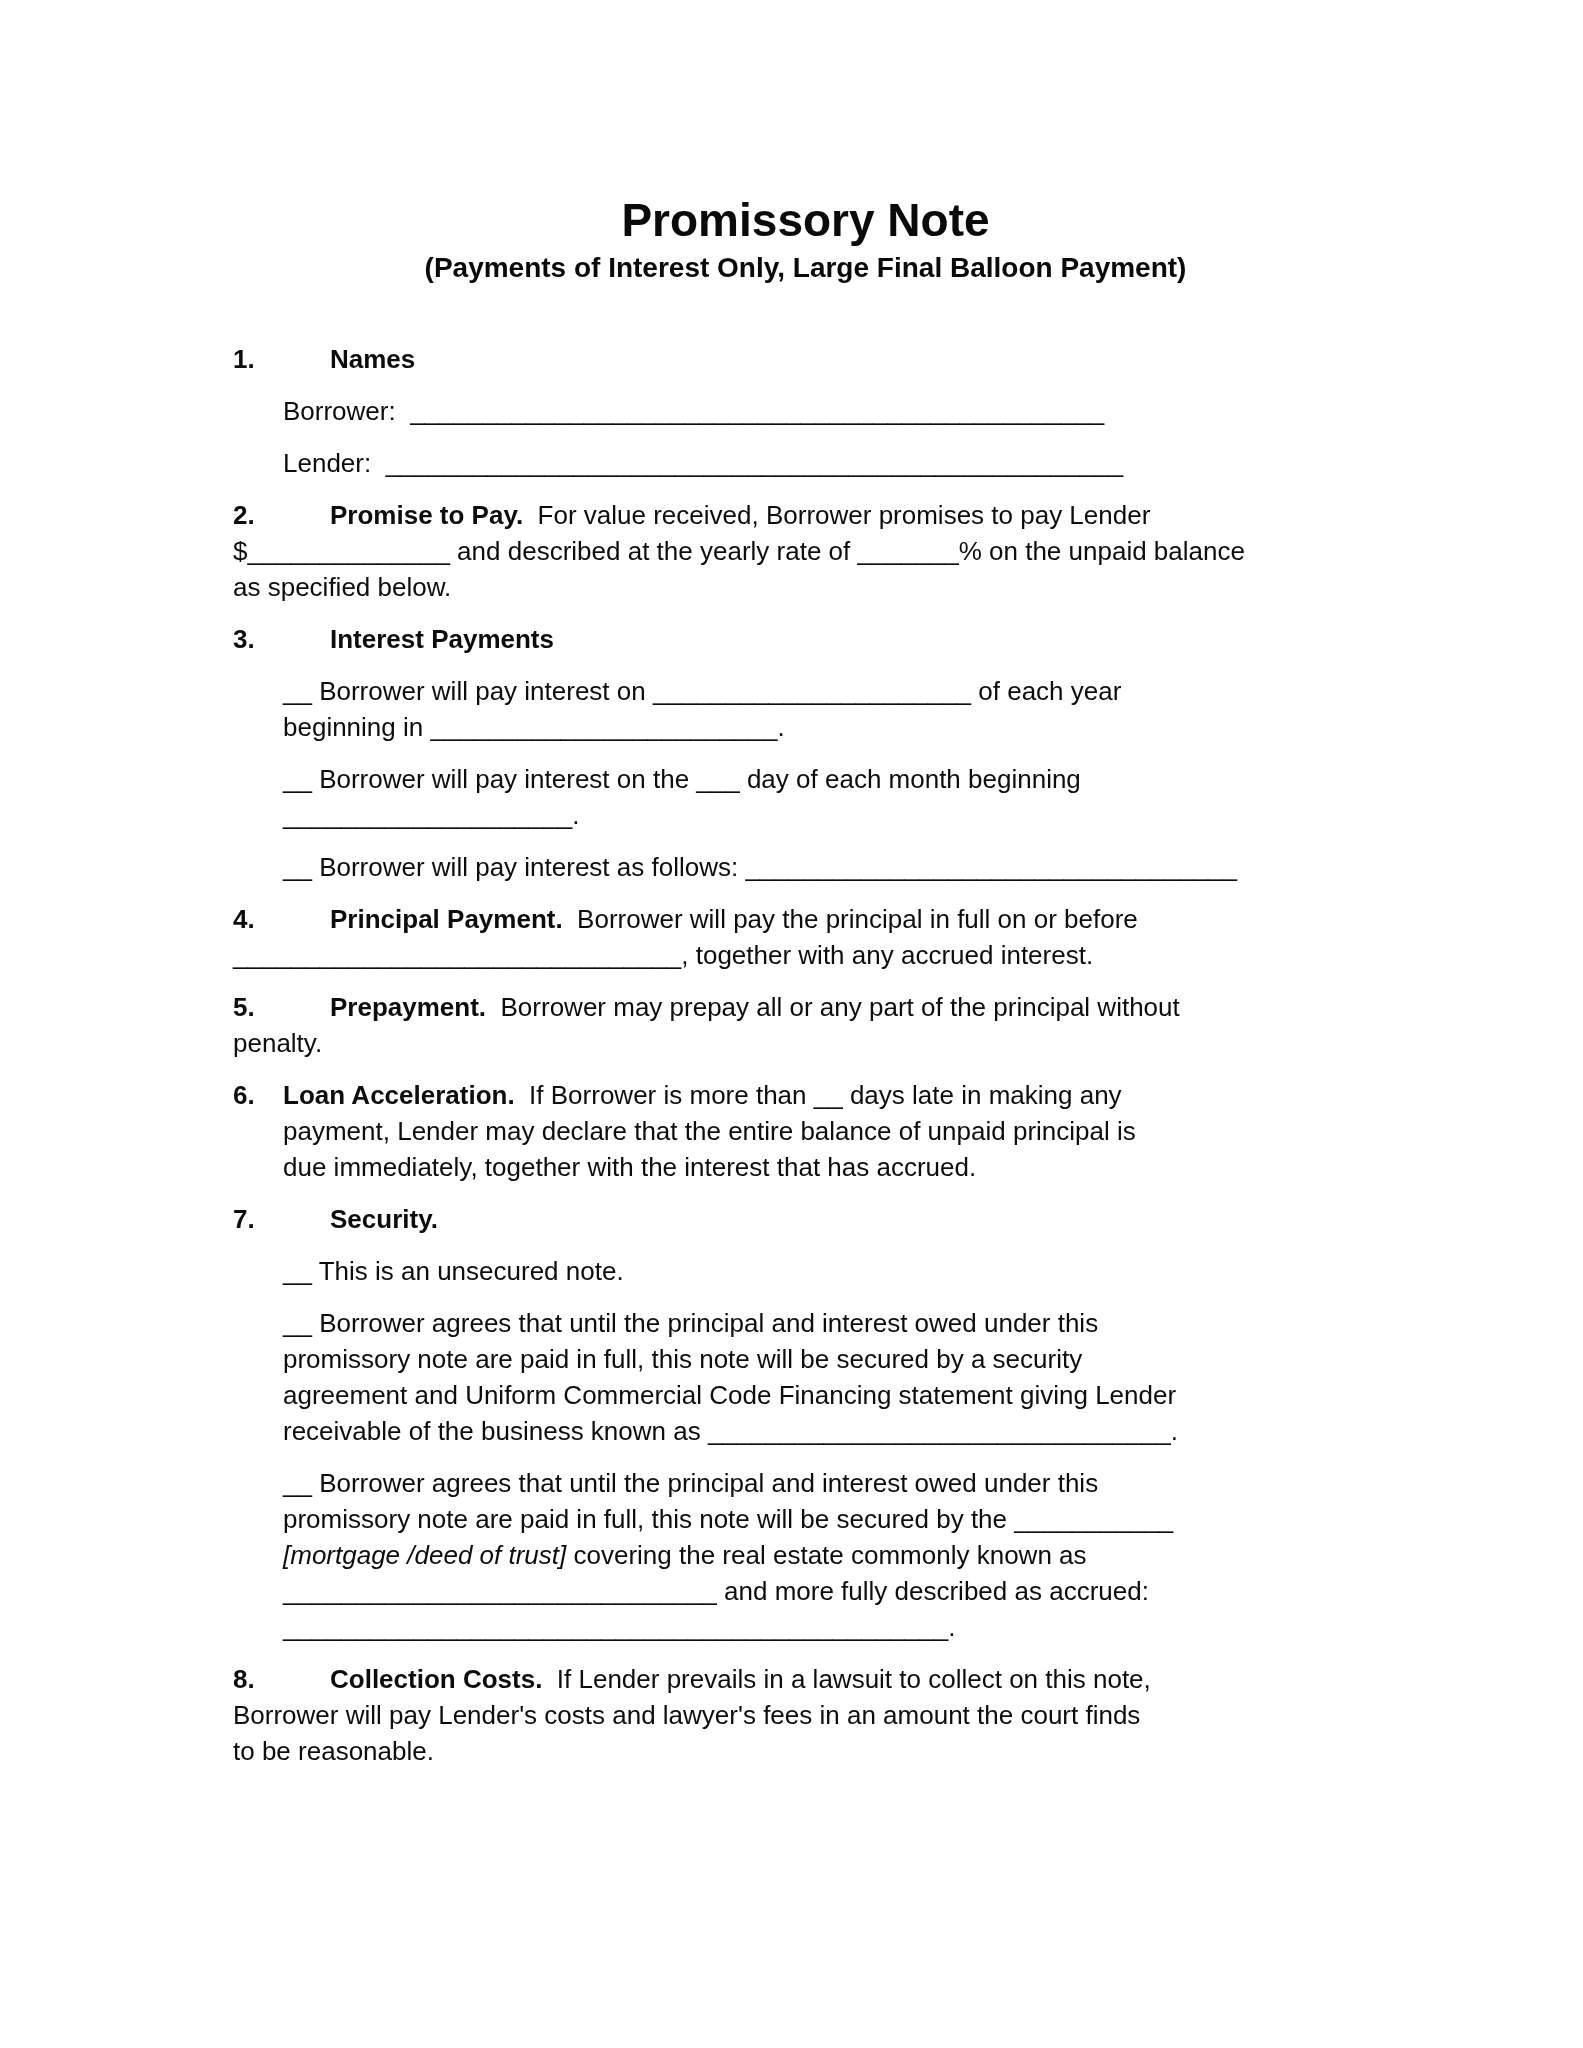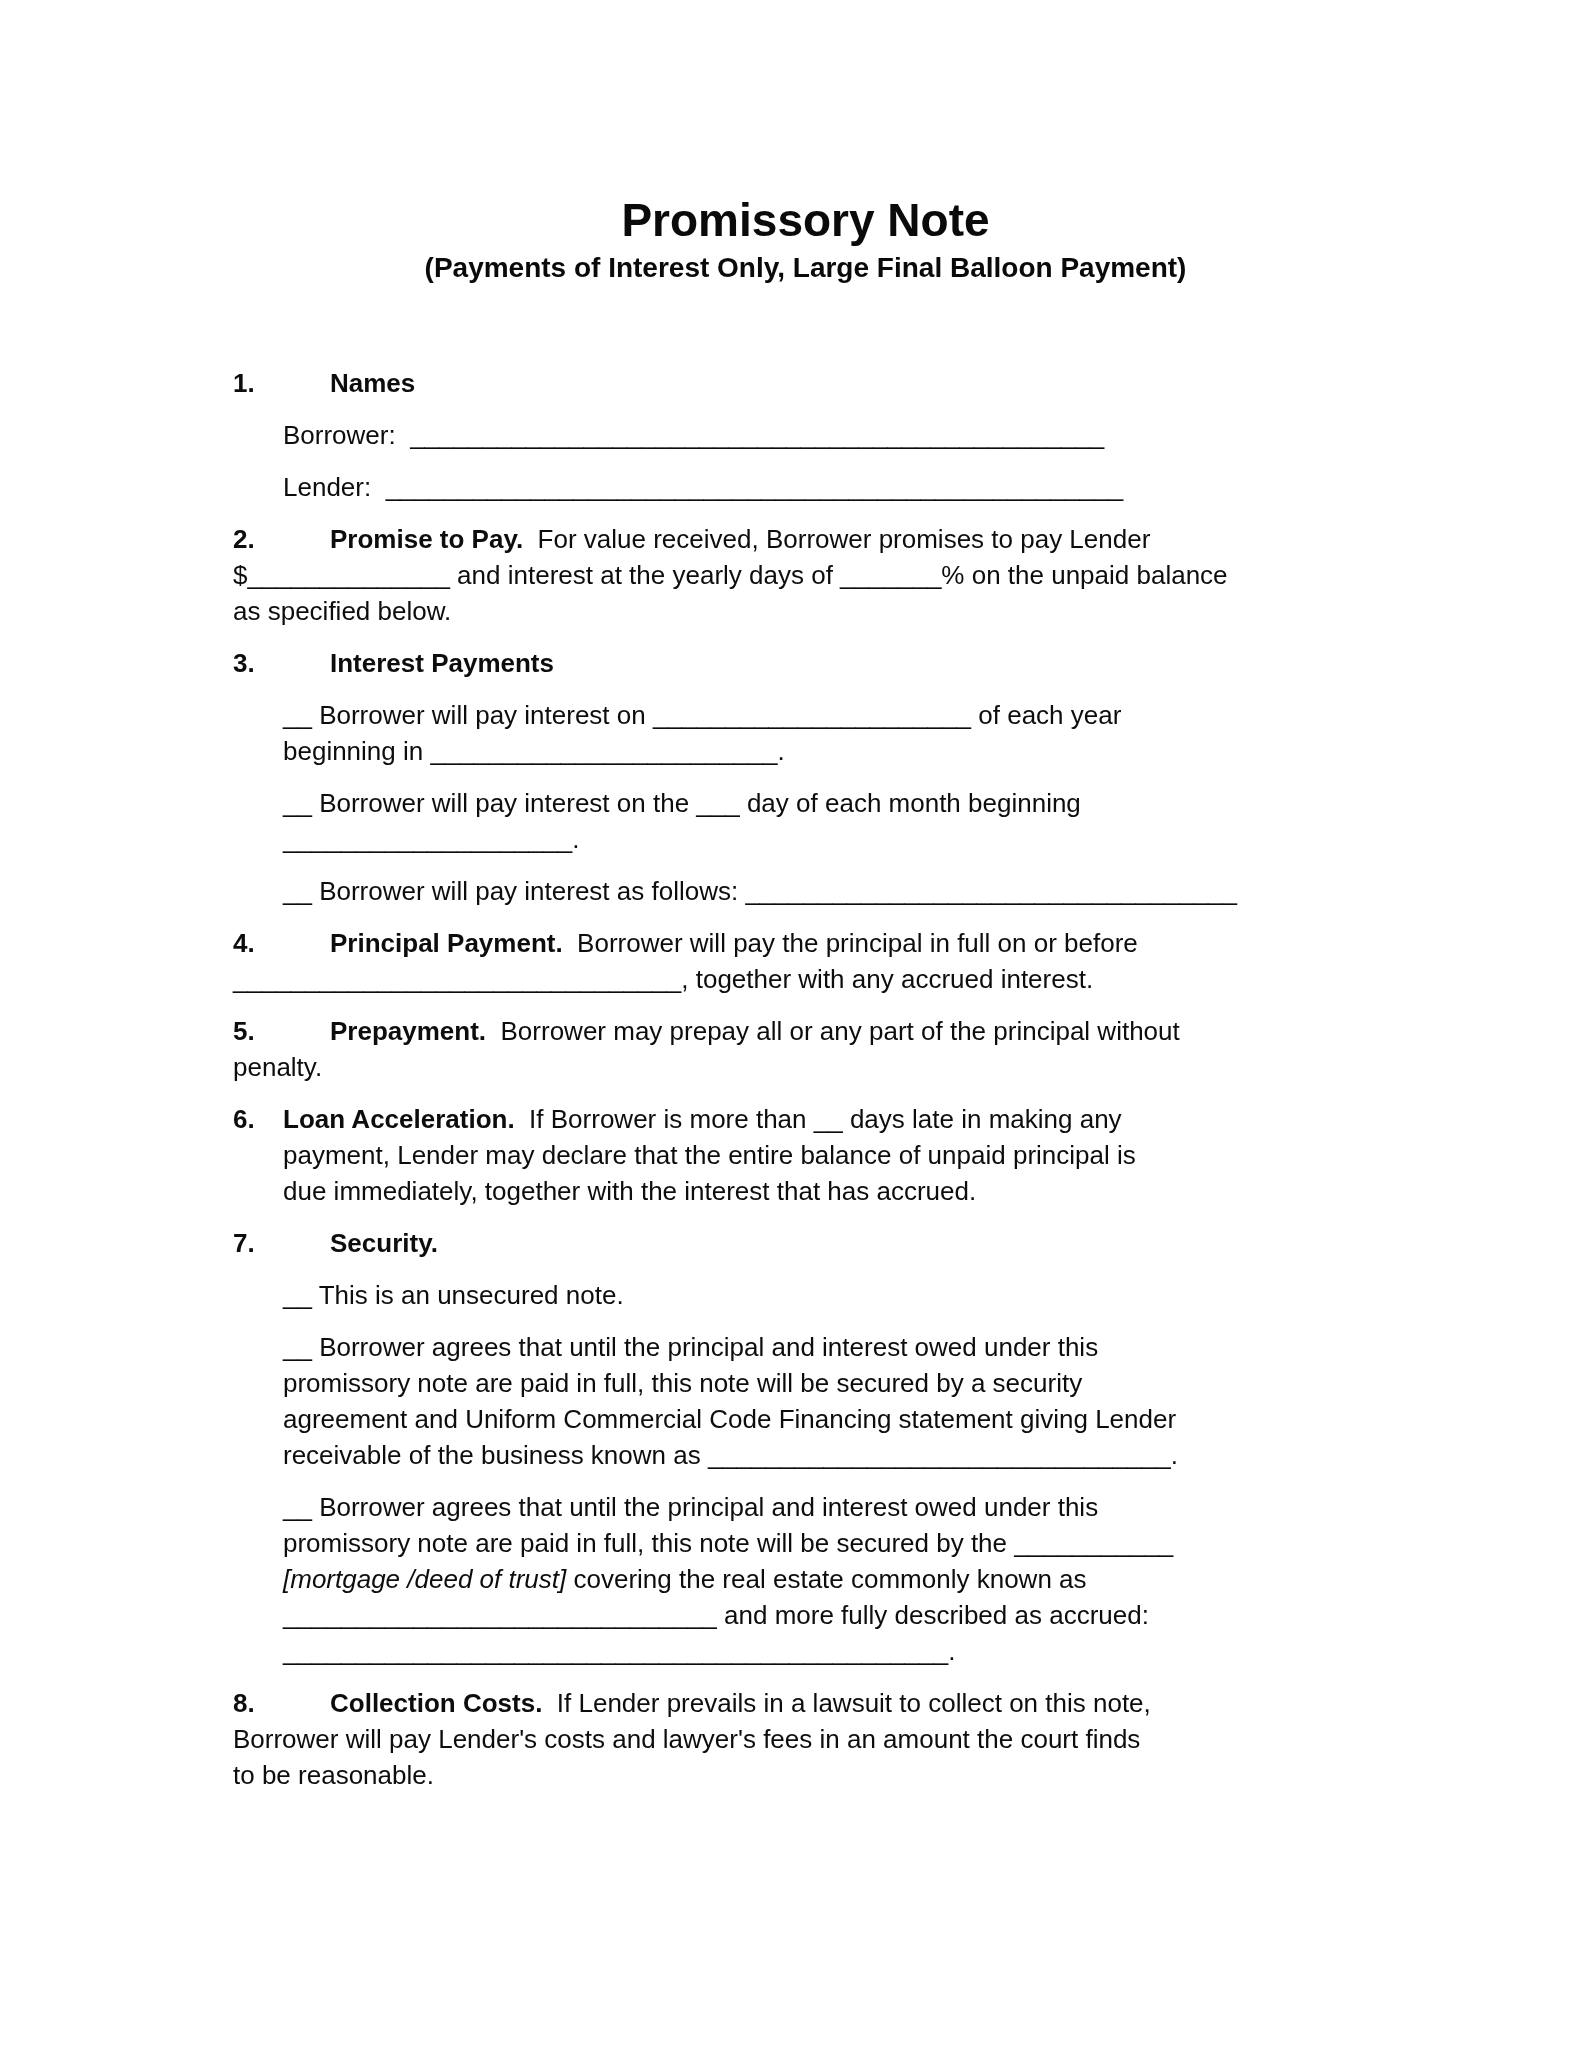--- a/index.html
+++ b/index.html
@@ -13,21 +13,21 @@
     font-size:26px;
     color:#0d0d0d;
     overflow:hidden;
   }
   .doc-title{
     font-size:46px;font-weight:700;line-height:48px;
     text-align:center;margin:0;color:#0a0a0a;
   }
   .doc-subtitle{
     font-size:28px;font-weight:700;line-height:40px;
-    text-align:center;margin:4px 0 77px 0;color:#0a0a0a;
+    text-align:center;margin:4px 0 53px 0;color:#0a0a0a;
   }
   .block{margin:16px 0;}
   .block.head{margin-top:4px;}
   .line{white-space:pre;line-height:36px;}
   .indent .line{padding-left:50px;}
   .hang .line{padding-left:50px;}
   .hang .line:first-child{padding-left:0;}
   .num,.num6{display:inline-block;font-weight:700;}
   .num{width:97px;}
   .num6{width:50px;}
@@ -45,21 +45,21 @@
         <div class="line"><span class="num">1.</span><span class="b">Names</span></div>
       </div>
       <div class="block indent">
         <div class="line"><span>Borrower:  </span><span>________________________________________________</span></div>
       </div>
       <div class="block indent">
         <div class="line"><span>Lender:  </span><span>___________________________________________________</span></div>
       </div>
       <div class="block flush">
         <div class="line"><span class="num">2.</span><span class="b">Promise to Pay.</span><span>  For value received, Borrower promises to pay Lender</span></div>
-        <div class="line"><span>$______________ and interest at the yearly days of _______% on the unpaid balance</span></div>
+        <div class="line"><span>$______________ and described at the yearly rate of _______% on the unpaid balance</span></div>
         <div class="line"><span>as specified below.</span></div>
       </div>
       <div class="block head">
         <div class="line"><span class="num">3.</span><span class="b">Interest Payments</span></div>
       </div>
       <div class="block indent">
         <div class="line"><span>__ Borrower will pay interest on ______________________ of each year</span></div>
         <div class="line"><span>beginning in ________________________.</span></div>
       </div>
       <div class="block indent">

